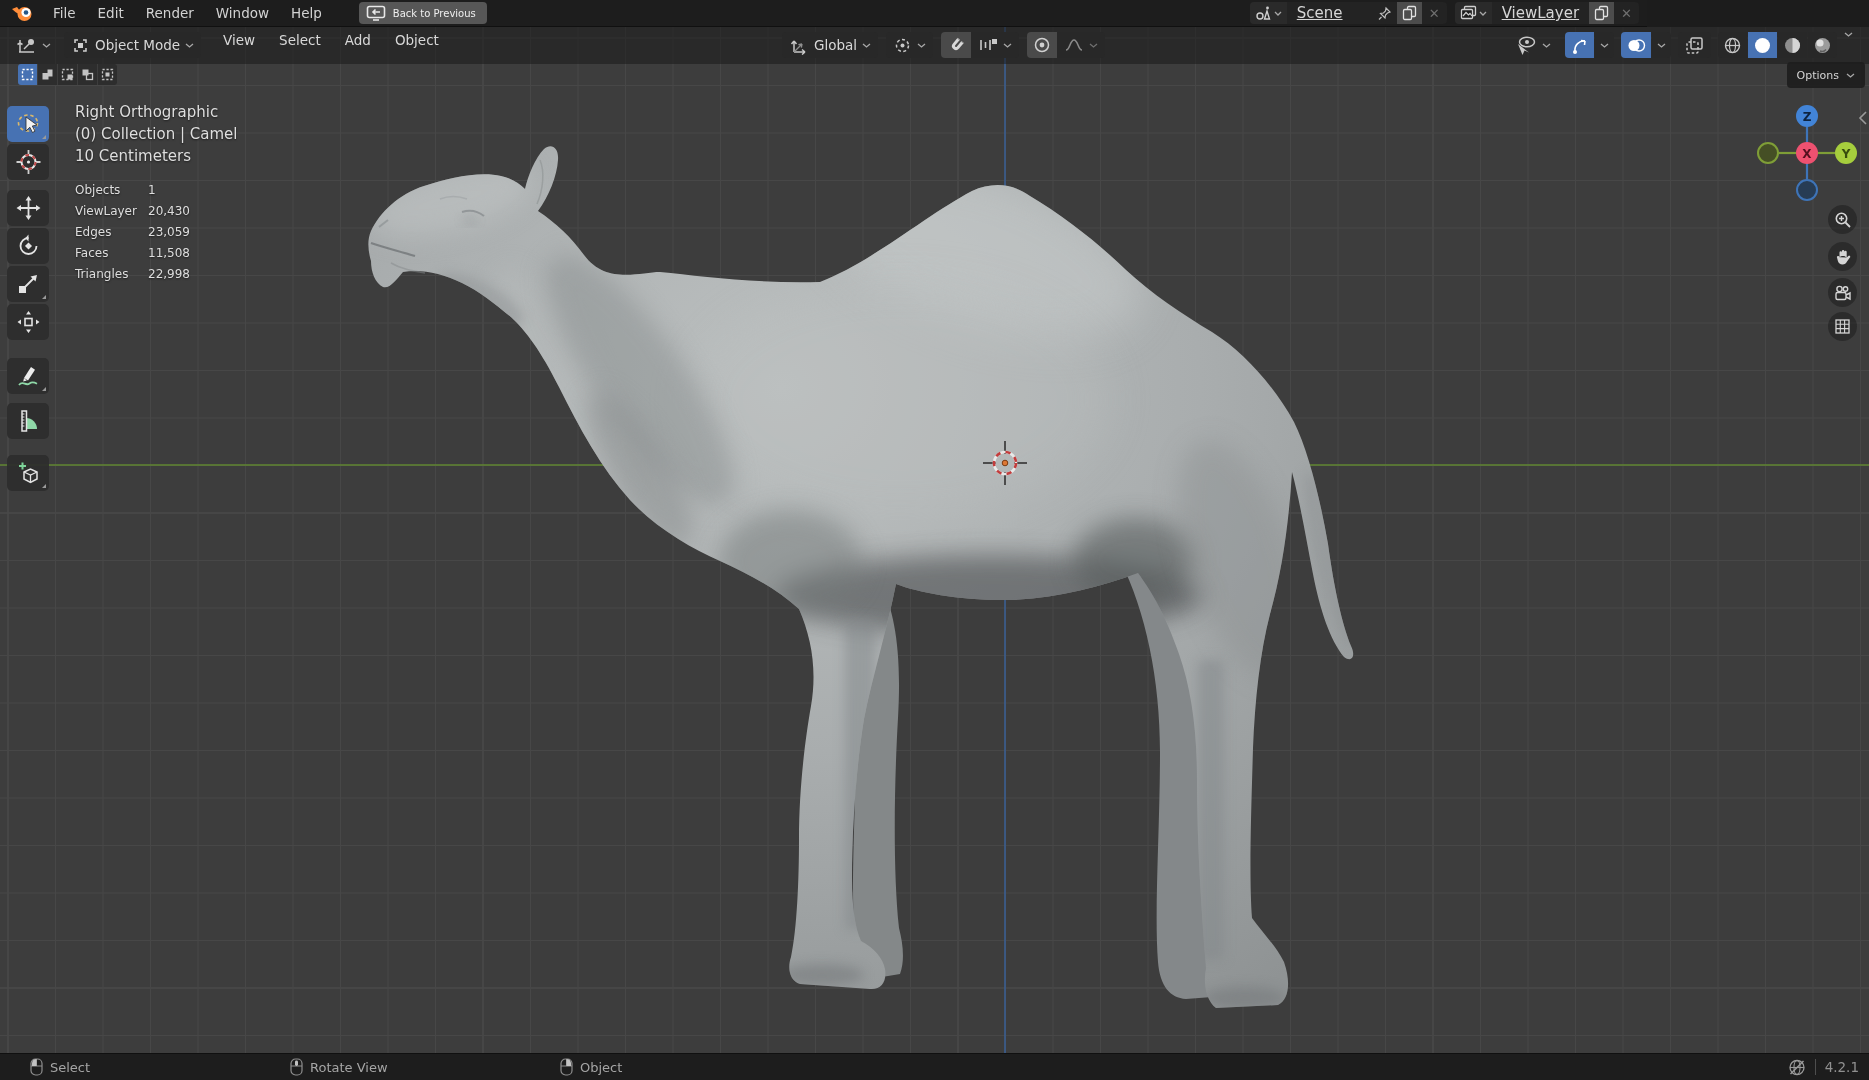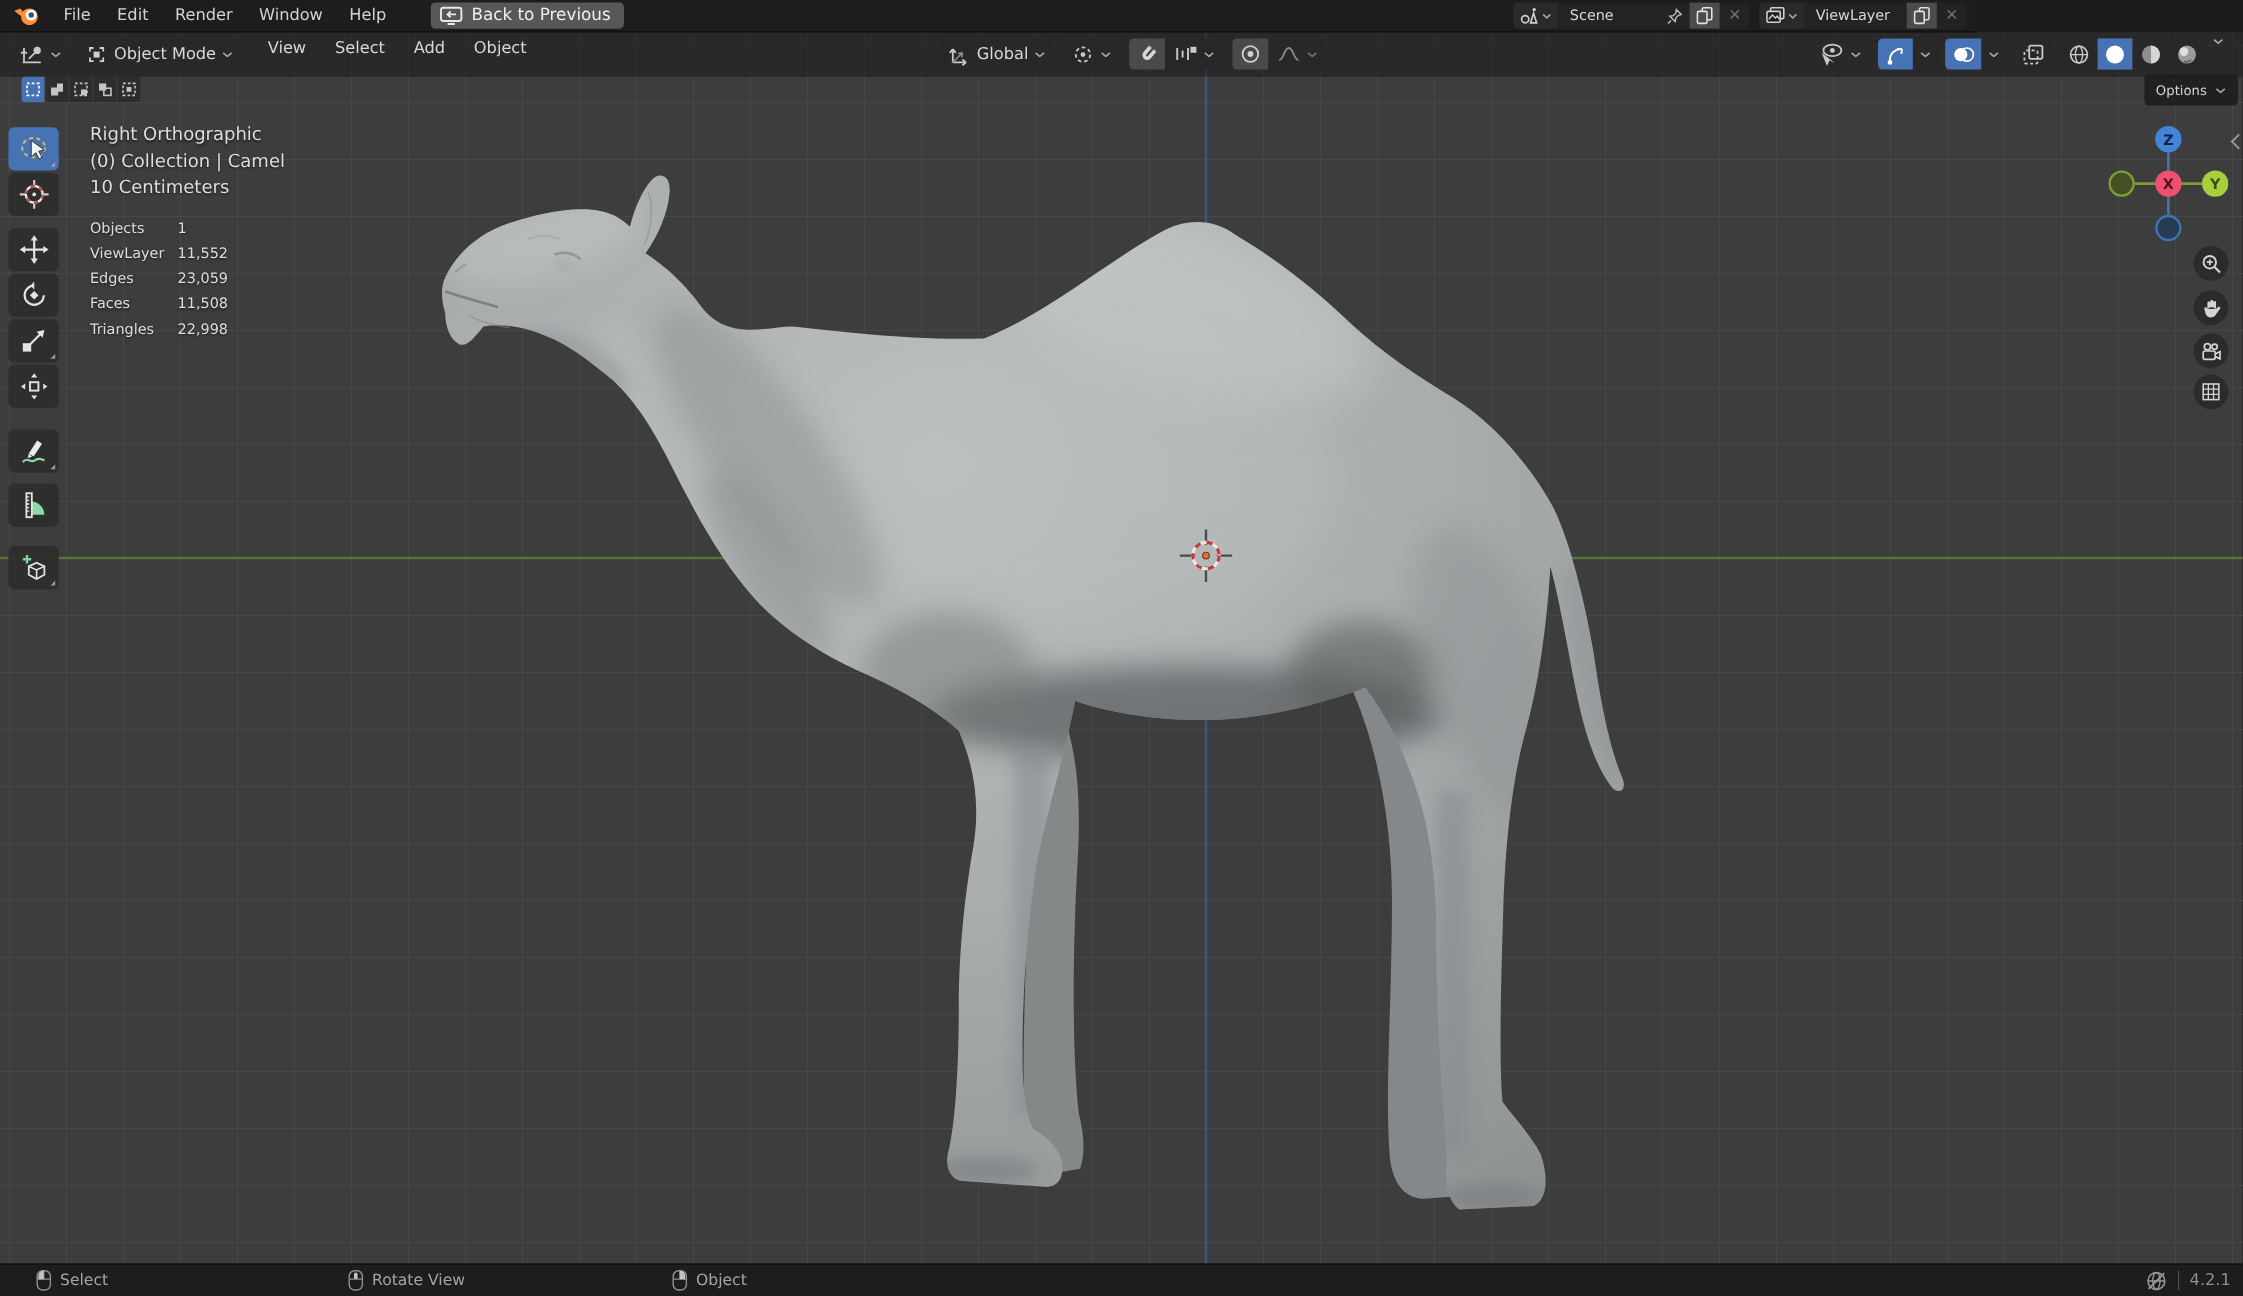--- a/index.html
+++ b/index.html
@@ -6,24 +6,24 @@
   html,body { width:1869px; height:1080px; background:#1c1c1c; overflow:hidden;
     font-family:"DejaVu Sans","Liberation Sans",sans-serif; }
   .abs { position:absolute; }
   #stage { position:relative; width:1869px; height:1080px; background:#1c1c1c; }
 
   
   #topbar { position:absolute; left:0; top:0; width:1647px; height:27px;
     background:#1d1d1d; border-bottom:1px solid #101010; display:flex; align-items:center; z-index:40; }
   .tmenu { color:#d2d2d2; font-size:13.5px; padding:0 11px; line-height:26px; cursor:default; }
   #back-btn { margin-left:26px; display:flex; align-items:center; gap:7px; background:#575757;
-    border-radius:4px; height:22px; padding:0 11px 0 7px; color:#efefef; font-size:14px; }
+    border-radius:4px; height:22px; padding:0 11px 0 7px; color:#efefef; font-size:10px; }
   .idblock { display:flex; align-items:center; height:22px; background:#232323; border-radius:4px; overflow:hidden; }
   .idblock .iconbtn { display:flex; align-items:center; gap:2px; padding:0 5px; height:100%; background:#2a2a2a; }
-  .idblock .idname { color:#d6d6d6; font-size:12px; padding:0 10px; min-width:86px; }
+  .idblock .idname { color:#d6d6d6; font-size:15px; padding:0 10px; min-width:86px;text-decoration:underline; }
   .idblock .sq { display:flex; align-items:center; justify-content:center; height:100%; padding:0 5px; }
   .idblock .newbtn { background:#4c4c4c; }
   .xgray { color:#6f6f6f; font-size:13px; padding:0 7px; }
 
   
   #viewport { position:absolute; left:0; top:27px; width:1869px; height:1026px;
     background-color:#3d3d3d;
     background-image:
       linear-gradient(#474747 1px, transparent 1px),
       linear-gradient(90deg,#474747 1px, transparent 1px),
@@ -504,21 +504,21 @@
     <div class="vtext" style="left:75px; top:76px;">Right Orthographic</div>
     <div class="vtext" style="left:75px; top:98px;">(0) Collection | Camel</div>
     <div class="vtext" style="left:75px; top:120px;">10 Centimeters</div>
 
     <div class="statrow" style="top:156px;">
       <span>Objects</span>
       <span class="sv">1</span>
     </div>
     <div class="statrow" style="top:177px;">
       <span>ViewLayer</span>
-      <span class="sv">11,552</span>
+      <span class="sv">20,430</span>
     </div>
     <div class="statrow" style="top:198px;">
       <span>Edges</span>
       <span class="sv">23,059</span>
     </div>
     <div class="statrow" style="top:219px;">
       <span>Faces</span>
       <span class="sv">11,508</span>
     </div>
     <div class="statrow" style="top:240px;">

